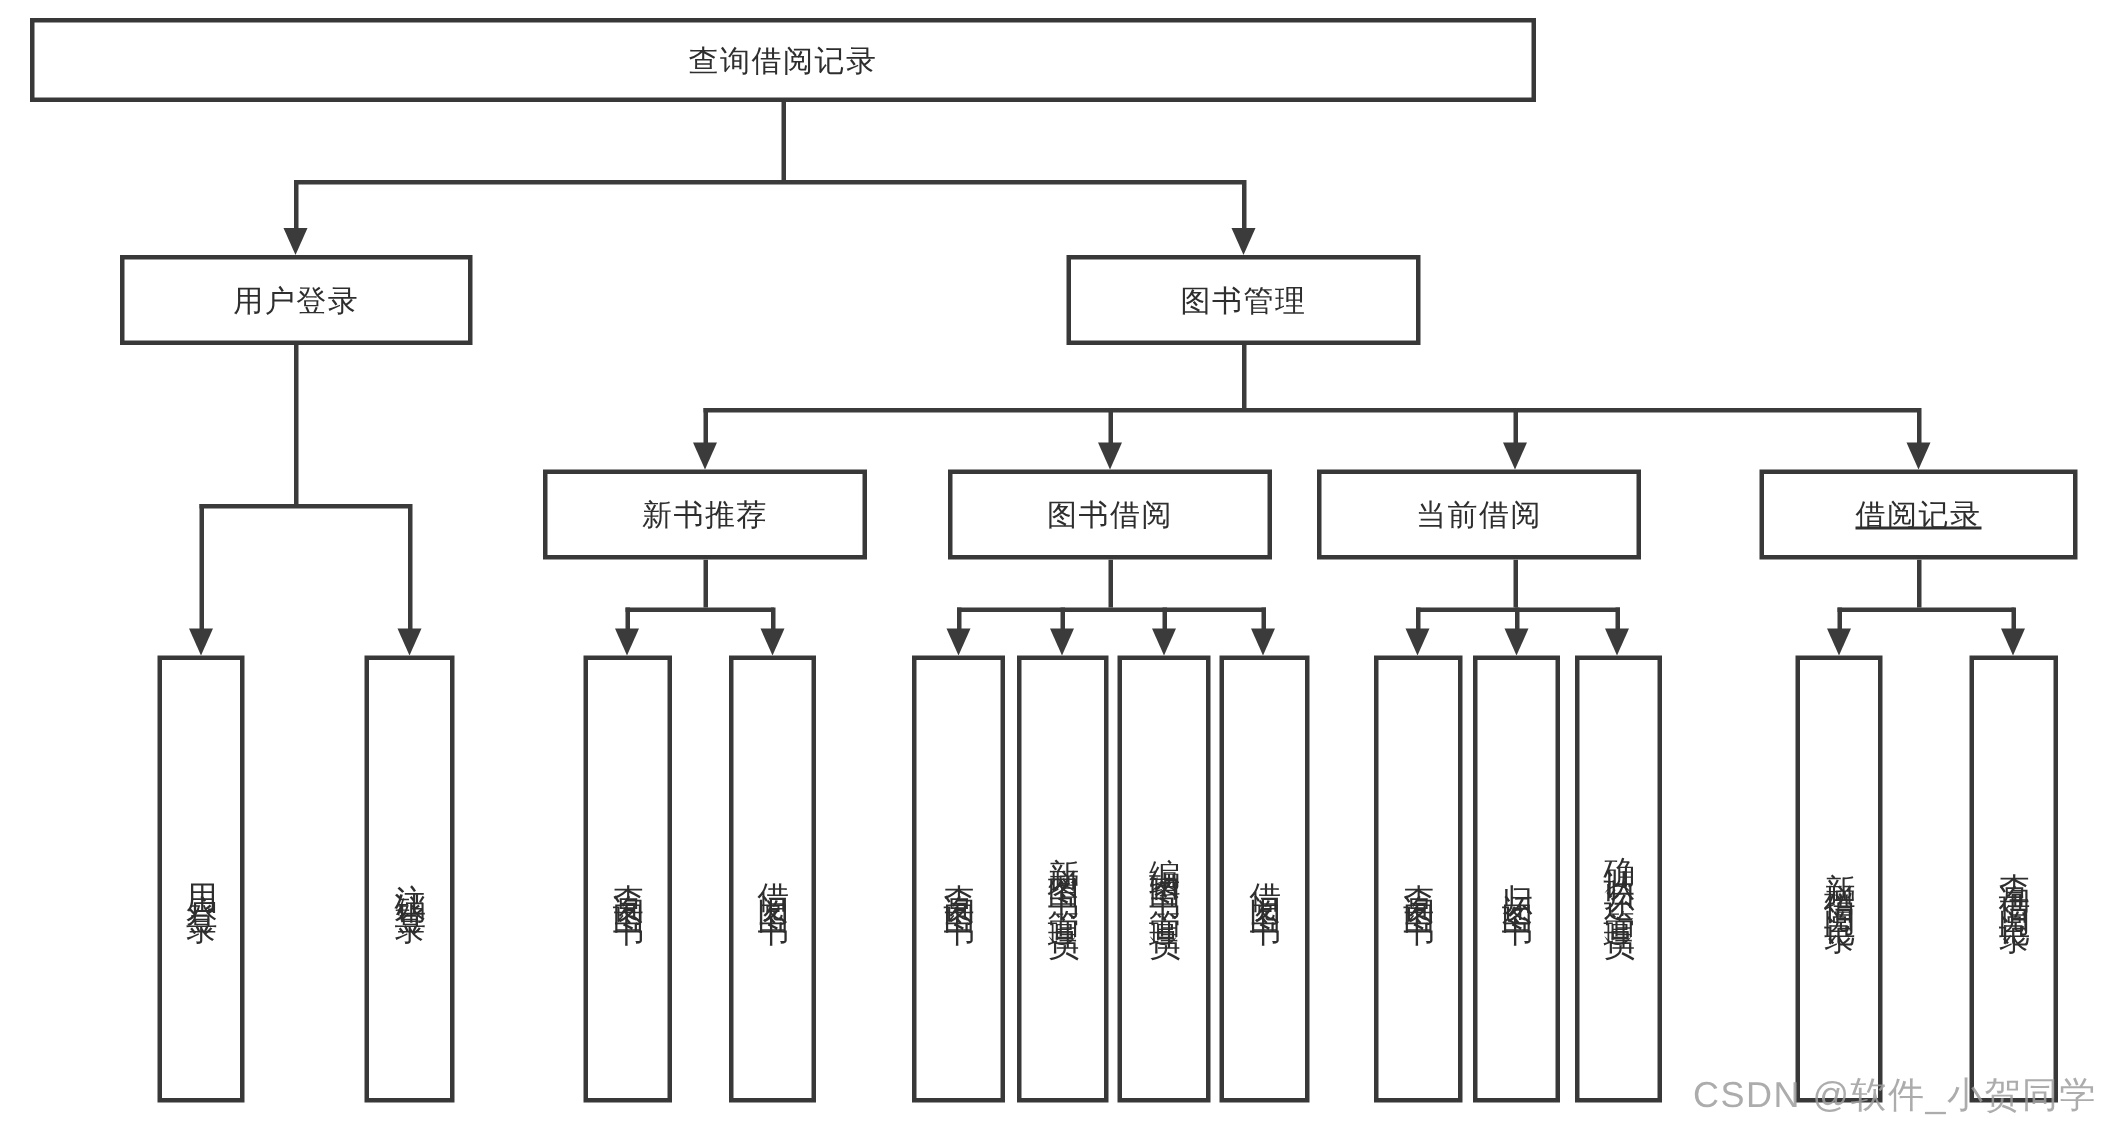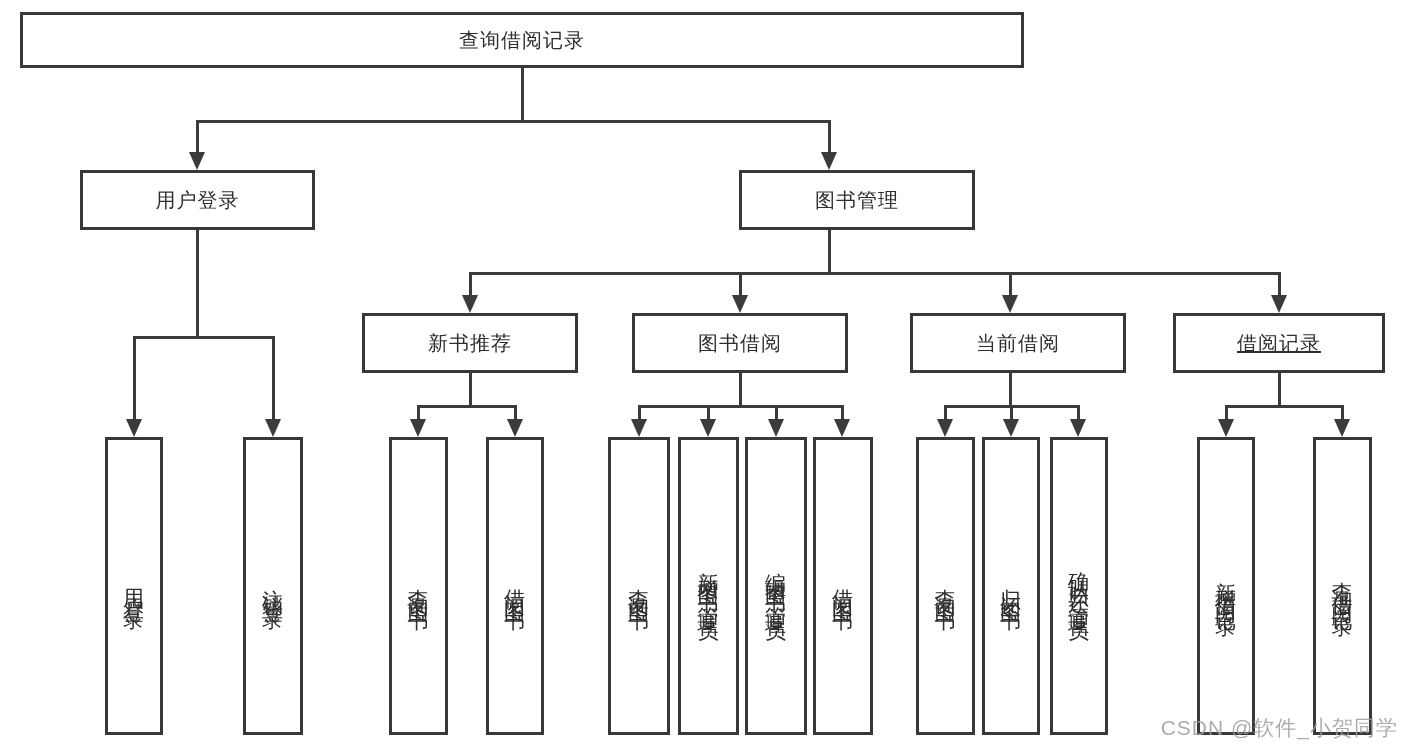--- a/index.html
+++ b/index.html
@@ -19,39 +19,39 @@
   .hline,.vline{position:absolute;background:#3b3b3b;z-index:1;}
   .hline{height:3px;}
   .vline{width:3px;}
   .arrow{
     position:absolute;width:0;height:0;z-index:1;
     border-left:8px solid transparent;border-right:8px solid transparent;
     border-top:18px solid #3b3b3b;
   }
   .watermark{
     position:absolute;top:714px;right:7px;z-index:5;
-    font-size:21px;color:rgba(158,158,158,0.85);letter-spacing:1px;white-space:nowrap;
+    font-size:24px;color:rgba(158,158,158,0.85);letter-spacing:1px;white-space:nowrap;
   }
 </style>
 </head>
 <body>
 
 <div id="stage">
 
   <div class="box" style="left:20px;top:12px;width:1004px;height:56px;">查询借阅记录</div>
 
   <div class="box" style="left:80px;top:170px;width:235px;height:60px;">用户登录</div>
 
-  <div class="box" style="left:711px;top:170px;width:236px;height:60px;margin-left:28px;">图书管理</div>
+  <div class="box" style="left:711px;top:170px;width:236px;height:60px;">图书管理</div>
 
   <div class="box" style="left:362px;top:313px;width:216px;height:60px;">新书推荐</div>
 
   <div class="box" style="left:632px;top:313px;width:216px;height:60px;">图书借阅</div>
 
-  <div class="box" style="left:910px;top:313px;width:216px;height:60px;text-align:right;">当前借阅</div>
+  <div class="box" style="left:878px;top:313px;width:216px;height:60px;text-align:right;">当前借阅</div>
 
   <div class="box" style="left:1173px;top:313px;width:212px;height:60px;text-decoration:underline;">借阅记录</div>
 
   <div class="box vbox" style="left:105px;top:437px;width:58px;height:298px;">用户登录</div>
 
   <div class="box vbox" style="left:243px;top:437px;width:60px;height:298px;">注销登录</div>
 
   <div class="box vbox" style="left:389px;top:437px;width:59px;height:298px;">查询图书</div>
 
   <div class="box vbox" style="left:486px;top:437px;width:58px;height:298px;">借阅图书</div>

